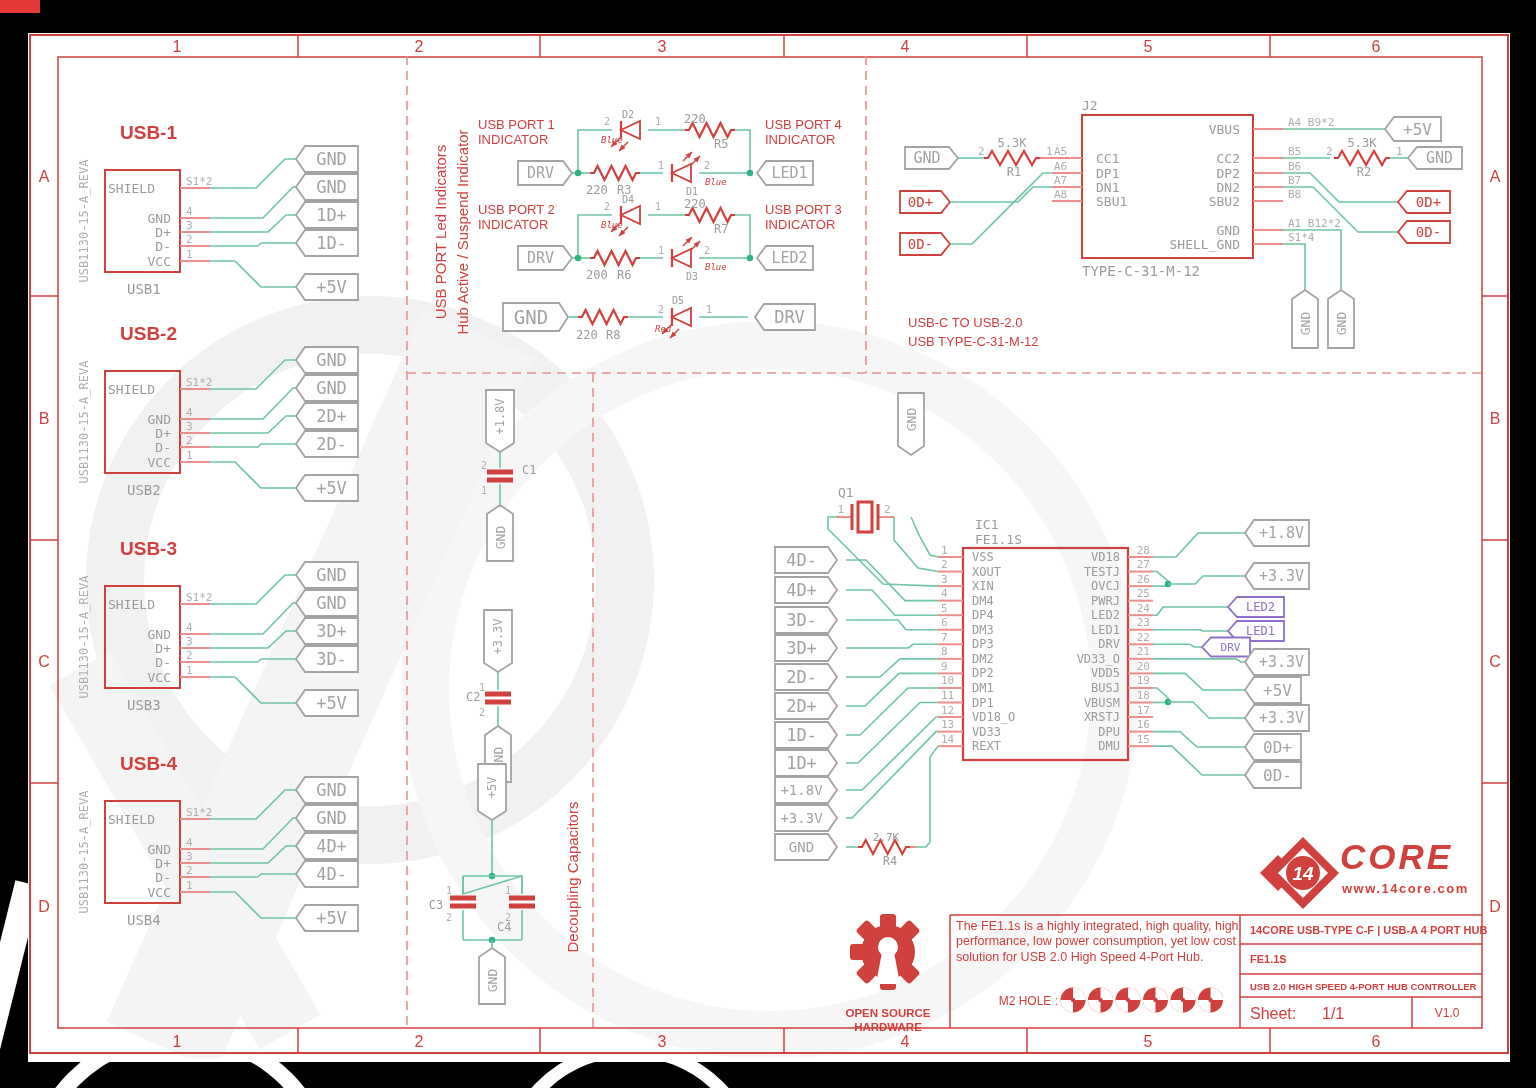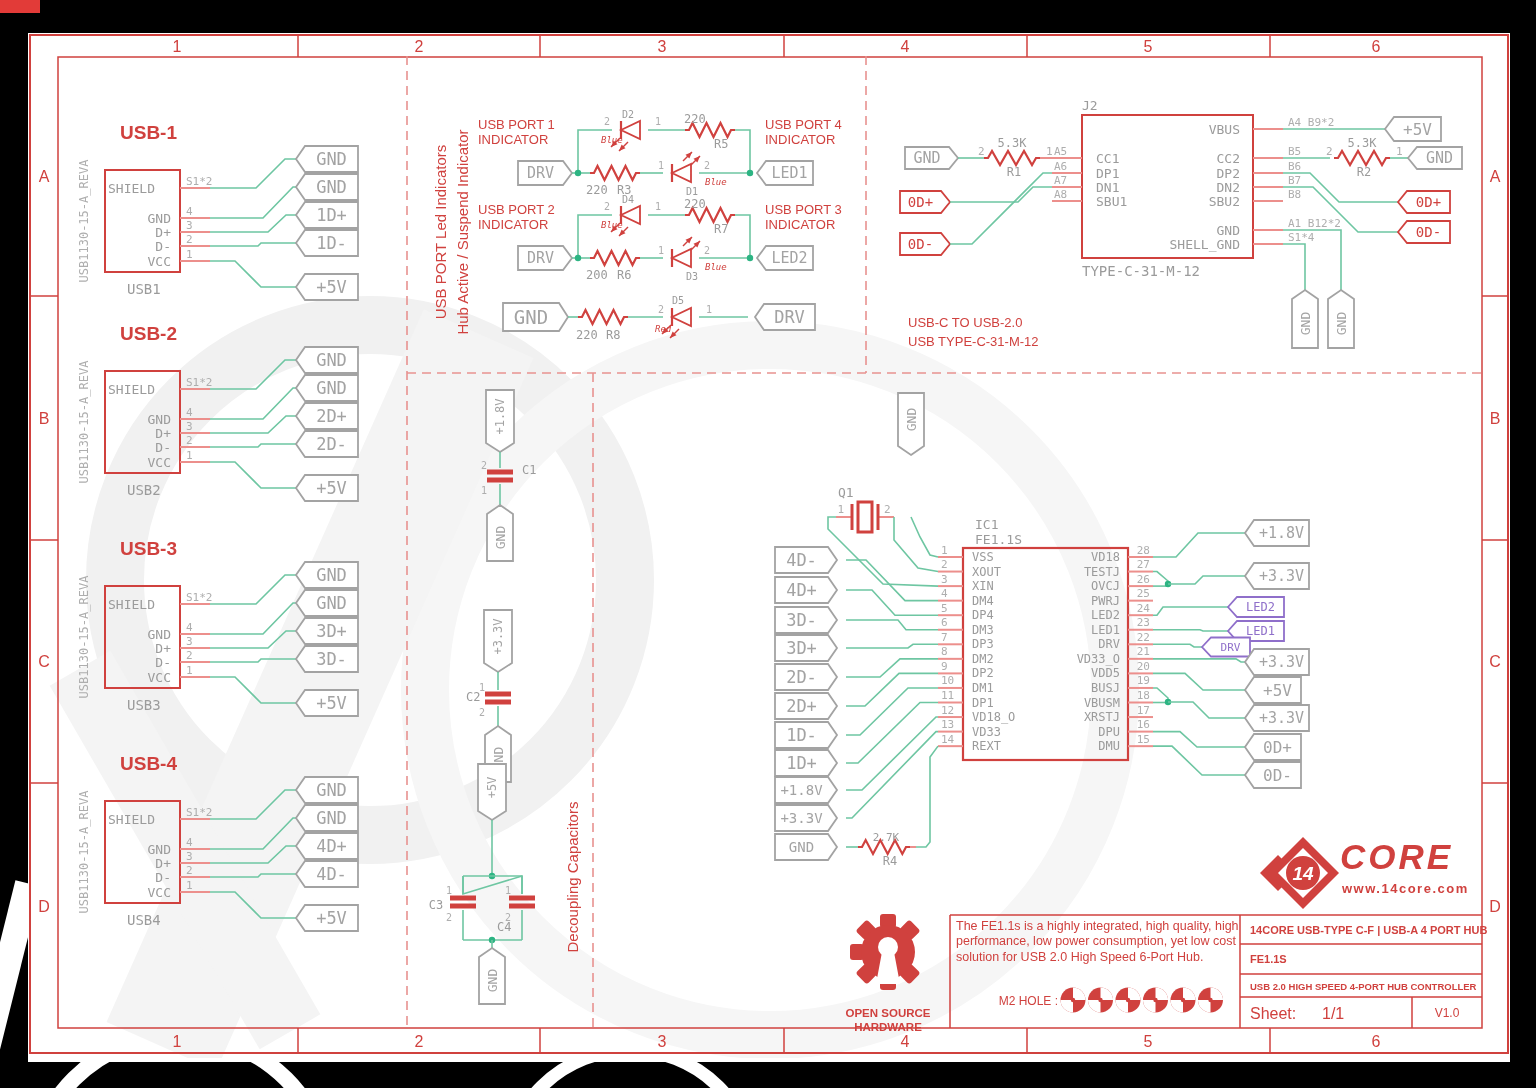--- a/index.html
+++ b/index.html
@@ -613,21 +613,21 @@
       <polyline points="1153,746.15 1172,746.15 1202,775 1245,775" fill="none" stroke="#6ec6a2" stroke-width="1.6"></polyline>
       <polygon points="1245,775 1254,762 1301,762 1301,788 1254,788" fill="#fff" stroke="#a3a3a3" stroke-width="1.8"></polygon>
       <text x="1277.5" y="775" font-size="16" fill="#a3a3a3" text-anchor="middle" dominant-baseline="central" font-family="&quot;DejaVu Sans Mono&quot;,monospace">0D-</text>
       <polyline points="950,915 1482,915" fill="none" stroke="#d0413e" stroke-width="1.5"></polyline>
       <polyline points="950,915 950,1028" fill="none" stroke="#d0413e" stroke-width="1.5"></polyline>
       <polyline points="1240,915 1240,1028" fill="none" stroke="#d0413e" stroke-width="1.5"></polyline>
       <polyline points="1240,944 1482,944" fill="none" stroke="#d0413e" stroke-width="1.5"></polyline>
       <polyline points="1240,974 1482,974" fill="none" stroke="#d0413e" stroke-width="1.5"></polyline>
       <polyline points="1240,997 1482,997" fill="none" stroke="#d0413e" stroke-width="1.5"></polyline>
       <polyline points="1412,997 1412,1028" fill="none" stroke="#d0413e" stroke-width="1.5"></polyline>
-      <foreignObject x="956" y="919" width="288" height="72"><div class="desc">The FE1.1s is a highly integrated, high quality, high performance, low power consumption, yet low cost solution for USB 2.0 High Speed 6-Port Hub.</div></foreignObject>
+      <foreignObject x="956" y="919" width="288" height="72"><div class="desc">The FE1.1s is a highly integrated, high quality, high performance, low power consumption, yet low cost solution for USB 2.0 High Speed 4-Port Hub.</div></foreignObject>
       <text x="1058" y="1001" font-size="12" fill="#d0413e" text-anchor="end" dominant-baseline="central" font-family="&quot;Liberation Sans&quot;,sans-serif">M2 HOLE :</text>
       <circle cx="1073" cy="1000" r="12.5" fill="#d0413e"></circle>
       <path d="M1073,1000 L1073,987.5 A12.5,12.5 0 0 1 1085.5,1000 Z" fill="#fff"></path>
       <path d="M1073,1000 L1073,1012.5 A12.5,12.5 0 0 1 1060.5,1000 Z" fill="#fff"></path>
       <circle cx="1073" cy="1000" r="2.2" fill="#d0413e"></circle>
       <circle cx="1100.5" cy="1000" r="12.5" fill="#d0413e"></circle>
       <path d="M1100.5,1000 L1100.5,987.5 A12.5,12.5 0 0 1 1113,1000 Z" fill="#fff"></path>
       <path d="M1100.5,1000 L1100.5,1012.5 A12.5,12.5 0 0 1 1088,1000 Z" fill="#fff"></path>
       <circle cx="1100.5" cy="1000" r="2.2" fill="#d0413e"></circle>
       <circle cx="1128" cy="1000" r="12.5" fill="#d0413e"></circle>

